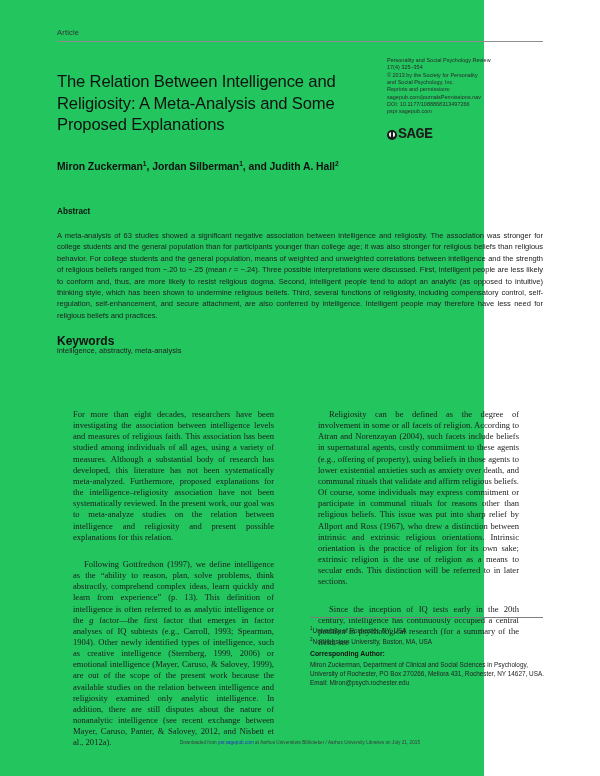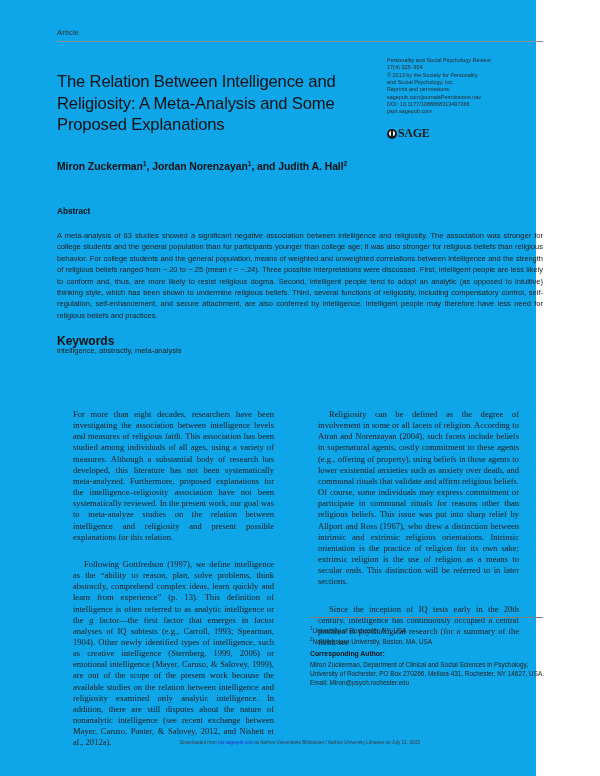--- a/index.html
+++ b/index.html
@@ -11,23 +11,23 @@
     width: 600px;
     height: 776px;
     position: relative;
     font-family: "Liberation Serif", serif;
     color: #1a1a1a;
     overflow: hidden;
   }
   .page {
     position: absolute;
     left: 0; top: 0;
-    width: 536px;
+    width: 484px;
     height: 776px;
-    background: #0ea5e9;
+    background: #22c55e;
   }
 
   
   .article-label {
     position: absolute;
     left: 57px;
     top: 28px;
     font-family: "Liberation Sans", sans-serif;
     font-size: 7.5px;
     letter-spacing: .2px;
@@ -95,23 +95,23 @@
   }
   .sage-mark::before {
     content: "";
     position: absolute;
     left: 3.9px; top: 1px;
     width: 2.2px; height: 8px;
     background: #1c1c1c;
     z-index: 2;
   }
   .sage-word {
-    font-family: Liberation Serif, serif;
-    font-weight: bold;
-    font-size: 12px;
+    font-family: Liberation Mono, monospace;
+    font-weight: bold;
+    font-size: 15px;
     letter-spacing: -.3px;
     color: #1c1c1c;
   }
 
   
   .authors {
     position: absolute;
     left: 57px;
     top: 160px;
     width: 470px;
@@ -258,21 +258,21 @@
     <div>DOI: 10.1177/1088868313497266</div>
     <div>pspr.sagepub.com</div>
   </div>
 
   <div class="sage-logo">
     <span class="sage-mark"></span>
     <span class="sage-word">SAGE</span>
   </div>
 
   <div class="authors">
-    <span>Miron Zuckerman</span><sup>1</sup><span>, </span><span>Jordan Norenzayan</span><sup>1</sup><span>, and </span><span>Judith A. Hall</span><sup>2</sup>
+    <span>Miron Zuckerman</span><sup>1</sup><span>, </span><span>Jordan Silberman</span><sup>1</sup><span>, and </span><span>Judith A. Hall</span><sup>2</sup>
   </div>
 
   <div class="abs-head">Abstract</div>
   <div class="abs-body">
     <span>A meta-analysis of 63 studies showed a significant negative association between intelligence and religiosity. The association was stronger for college students and the general population than for participants younger than college age; it was also stronger for religious beliefs than religious behavior. For college students and the general population, means of weighted and unweighted correlations between intelligence and the strength of religious beliefs ranged from −.20 to −.25 (mean </span><i>r</i><span> = −.24). Three possible interpretations were discussed. First, intelligent people are less likely to conform and, thus, are more likely to resist religious dogma. Second, intelligent people tend to adopt an analytic (as opposed to intuitive) thinking style, which has been shown to undermine religious beliefs. Third, several functions of religiosity, including compensatory control, self-regulation, self-enhancement, and secure attachment, are also conferred by intelligence. Intelligent people may therefore have less need for religious beliefs and practices.</span>
   </div>
 
   <div class="kw-head">Keywords</div>
   <div class="kw-body">intelligence, abstractly, meta-analysis</div>
 

